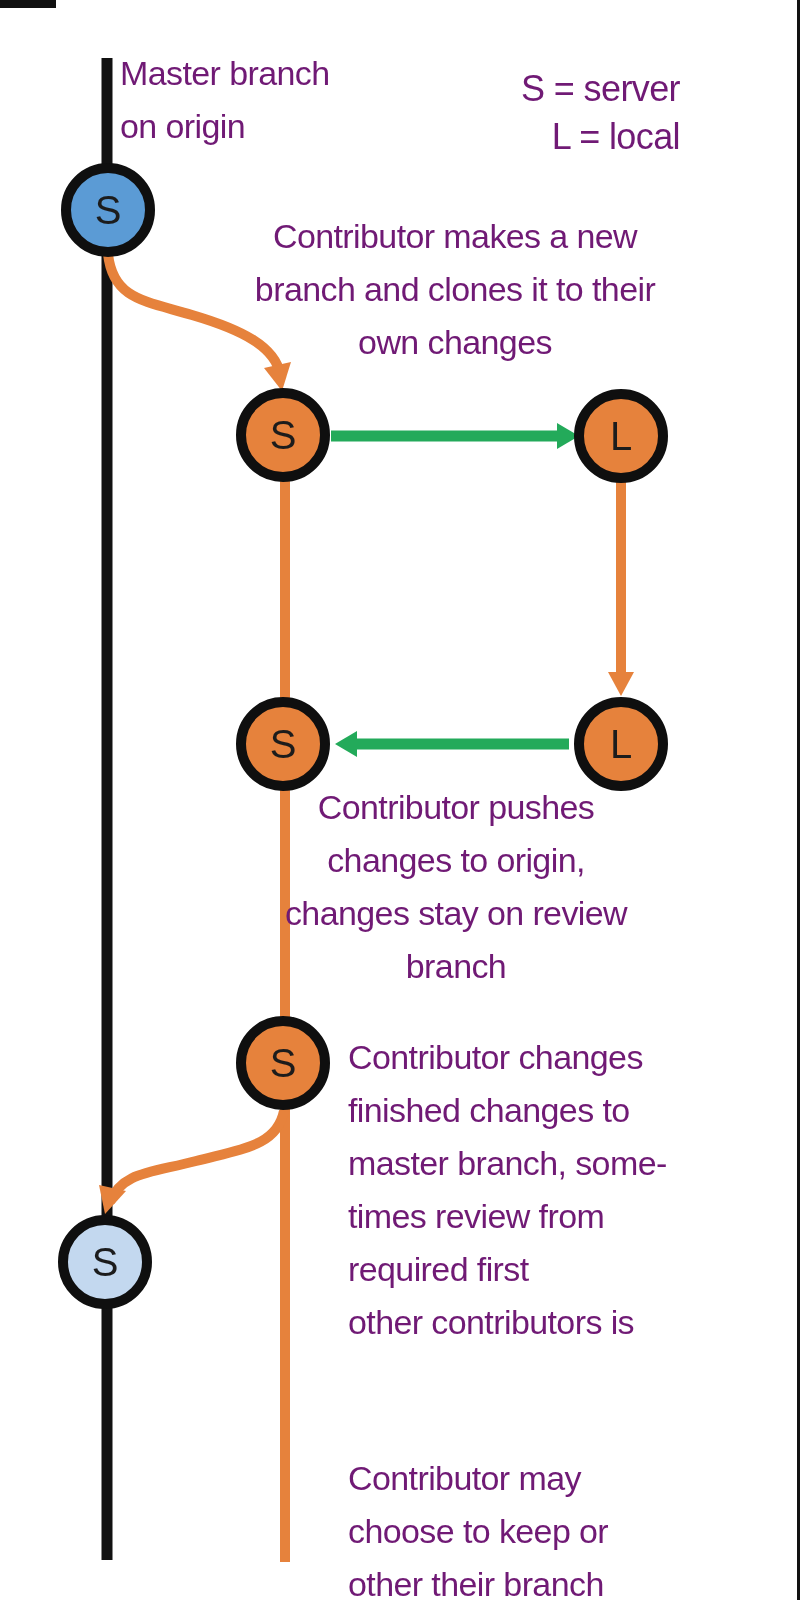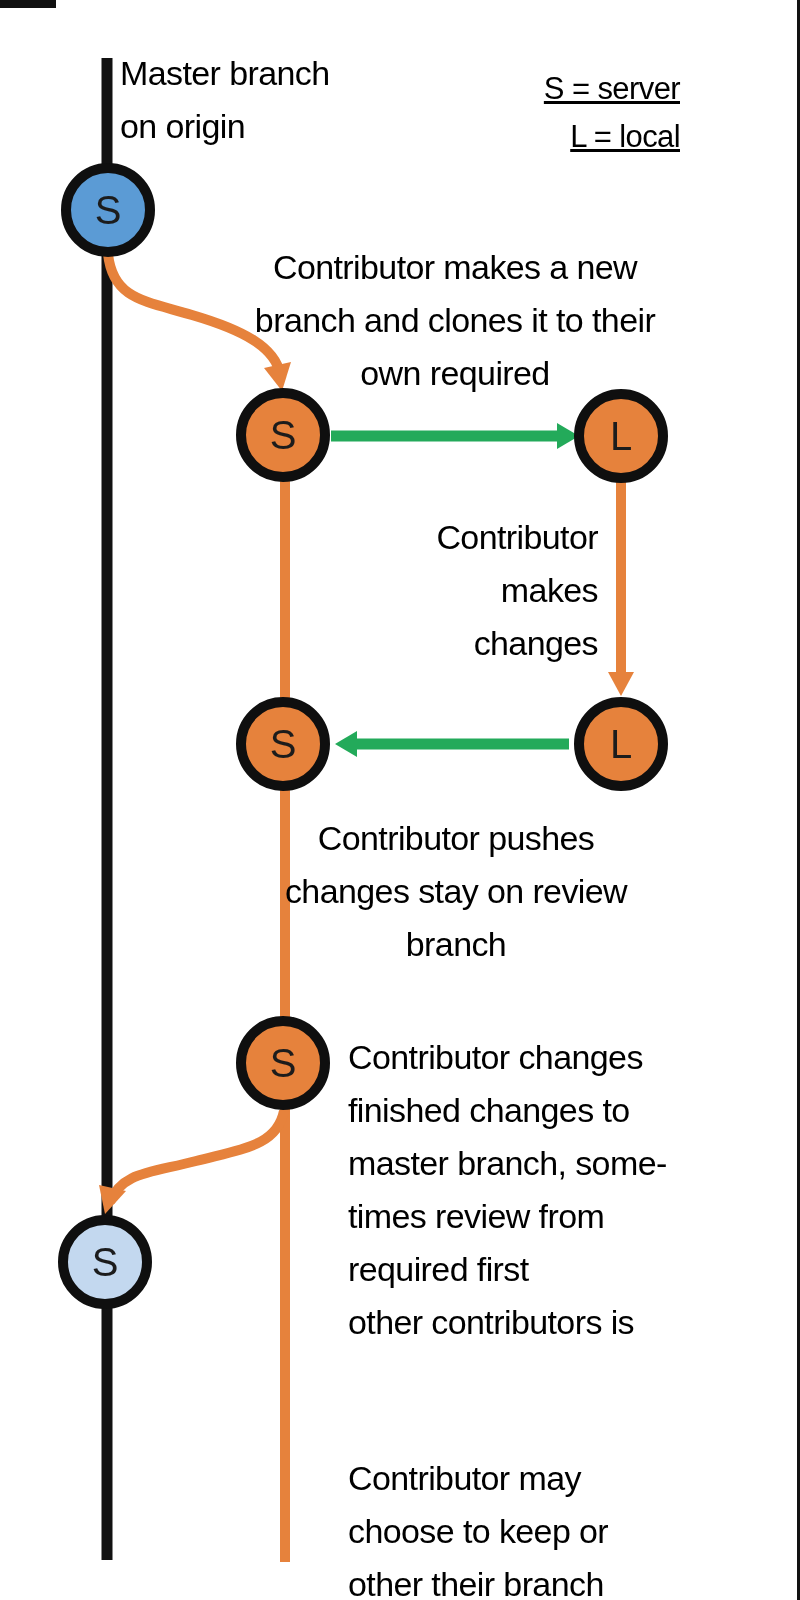--- a/index.html
+++ b/index.html
@@ -1,25 +1,25 @@
 <!DOCTYPE html>
 <html><head>
 <meta charset="utf-8">
 <style>
   html,body{margin:0;padding:0;background:#ffffff;}
   #canvas{position:relative;width:800px;height:1600px;background:#ffffff;overflow:hidden;
           font-family:"Liberation Sans",sans-serif;}
   #diagram-svg{position:absolute;left:0;top:0;z-index:0;}
 
   .note{position:absolute;z-index:2;font:400 34px/53px "Liberation Sans",sans-serif;
-        color:#000000;letter-spacing:-0.6px;white-space:nowrap;}
+        color:#701a75;letter-spacing:-0.6px;white-space:nowrap;}
   .note div{white-space:nowrap;}
-  .note.center{text-align:center;margin-top:31px;}
+  .note.center{text-align:center;}
   .note.right{text-align:right;}
-  .legend{font-size:31px;line-height:48px;text-decoration:underline;}
+  .legend{font-size:36px;line-height:48px;}
 
   .node{position:absolute;z-index:3;width:94px;height:94px;box-sizing:border-box;
         border:10px solid #0f0f0f;border-radius:50%;
         display:flex;align-items:center;justify-content:center;
         font:400 40px/1 "Liberation Sans",sans-serif;color:#1c1c1c;}
   .node.orange{background:#E6823C;}
   .node.blue{background:#5B9BD5;}
   .node.lightblue{background:#C3D8EF;}
 </style>
 </head>
@@ -80,31 +80,27 @@
   </div>
 
   <div class="note right legend" style="left:430px;top:65px;width:250px;">
     <div>S = server</div>
     <div>L = local</div>
   </div>
 
   <div class="note center" style="left:205px;top:210px;width:500px;">
     <div>Contributor makes a new</div>
     <div>branch and clones it to their</div>
-    <div>own required</div>
+    <div>own changes</div>
   </div>
 
-  <div class="note right" style="left:388px;top:511px;width:210px;">
-    <div>Contributor</div>
-    <div>makes</div>
-    <div>changes</div>
-  </div>
 
   <div class="note center" style="left:236px;top:781px;width:440px;text-align:center;">
     <div>Contributor pushes</div>
+    <div>changes to origin,</div>
     <div>changes stay on review</div>
     <div>branch</div>
   </div>
 
   <div class="note" style="left:348px;top:1031px;">
     <div>Contributor changes</div>
     <div>finished changes to</div>
     <div>master branch, some-</div>
     <div>times review from</div>
     <div>required first</div>

